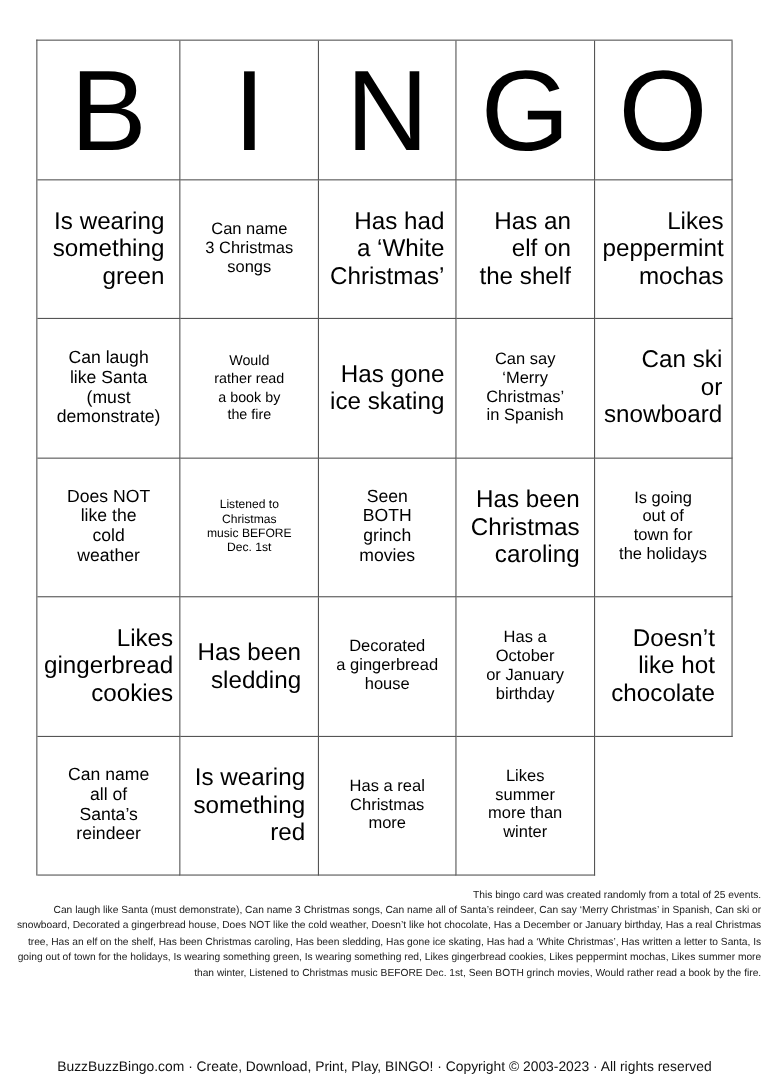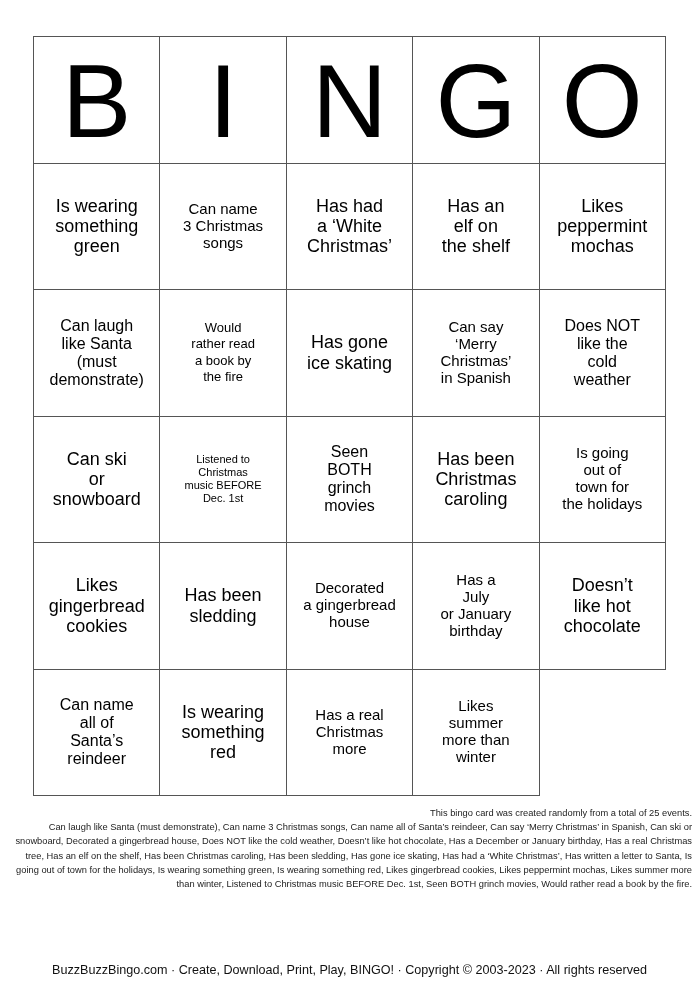--- a/index.html
+++ b/index.html
@@ -16,21 +16,21 @@
       border-top: 1px solid #555; border-left: 1px solid #555;
       box-sizing: border-box;
     }
     .cell {
       border-right: 1px solid #555; border-bottom: 1px solid #555;
       display: flex; align-items: center; justify-content: center;
       text-align: center; box-sizing: border-box; padding: 0 6px;
       line-height: 1.13; white-space: pre-line;
     }
     .hdr { font-size: 104px; line-height: 1; padding-top: 2px; }
-    .fs18 { font-size: 18px; }
+    .fs18 { font-size: 22px; text-align: right; }
     .fs16 { font-size: 16px; }
     .fs15 { font-size: 15px; }
     .fs13 { font-size: 13px; line-height: 1.27; }
     .fs11 { font-size: 11px; line-height: 1.18; }
     .note {
       position: absolute; left: 10px; top: 806px; width: 682px;
       font-size: 9.3px; line-height: 14.2px; color: #222; text-align: right;
     }
     .footer {
       position: absolute; left: 0; top: 963px; width: 699px;
@@ -70,28 +70,28 @@
   <div class="cell fs13">Would
 rather read
 a book by
 the fire</div>
   <div class="cell fs18">Has gone
 ice skating</div>
   <div class="cell fs15">Can say
 ‘Merry
 Christmas’
 in Spanish</div>
+  <div class="cell fs18">Can ski
+or
+snowboard</div>
+
   <div class="cell fs16">Does NOT
 like the
 cold
 weather</div>
-
-  <div class="cell fs18">Can ski
-or
-snowboard</div>
   <div class="cell fs11">Listened to
 Christmas
 music BEFORE
 Dec. 1st</div>
   <div class="cell fs16">Seen
 BOTH
 grinch
 movies</div>
   <div class="cell fs18">Has been
 Christmas
@@ -103,21 +103,21 @@
 the holidays</div>
   <div class="cell fs18">Likes
 gingerbread
 cookies</div>
   <div class="cell fs18">Has been
 sledding</div>
   <div class="cell fs15">Decorated
 a gingerbread
 house</div>
   <div class="cell fs15">Has a
-July
+October
 or January
 birthday</div>
 
   <div class="cell fs18">Doesn’t
 like hot
 chocolate</div>
   <div class="cell fs16">Can name
 all of
 Santa’s
 reindeer</div>

